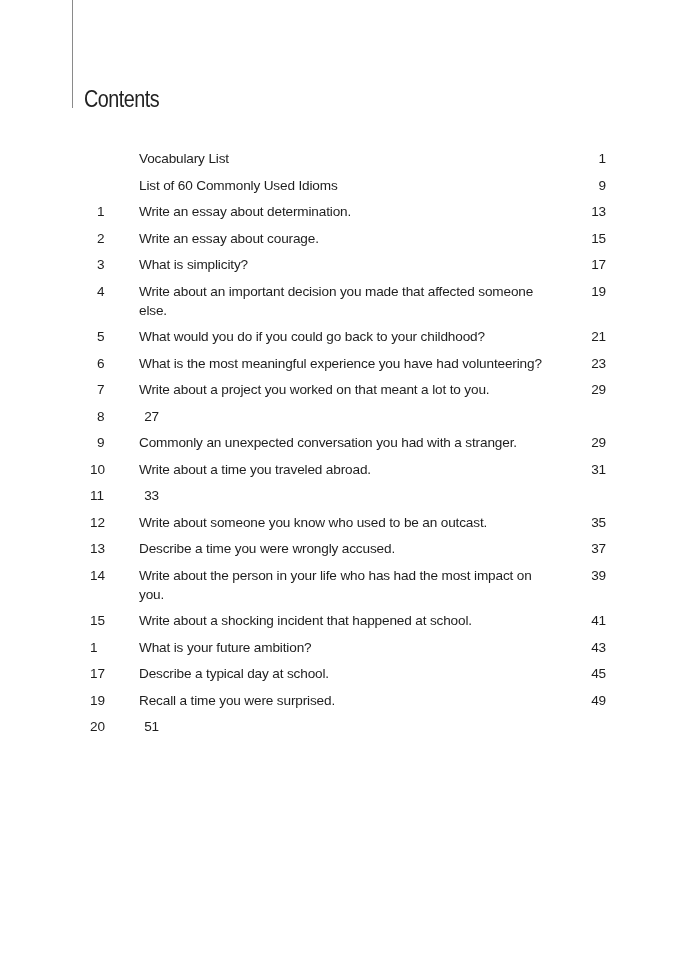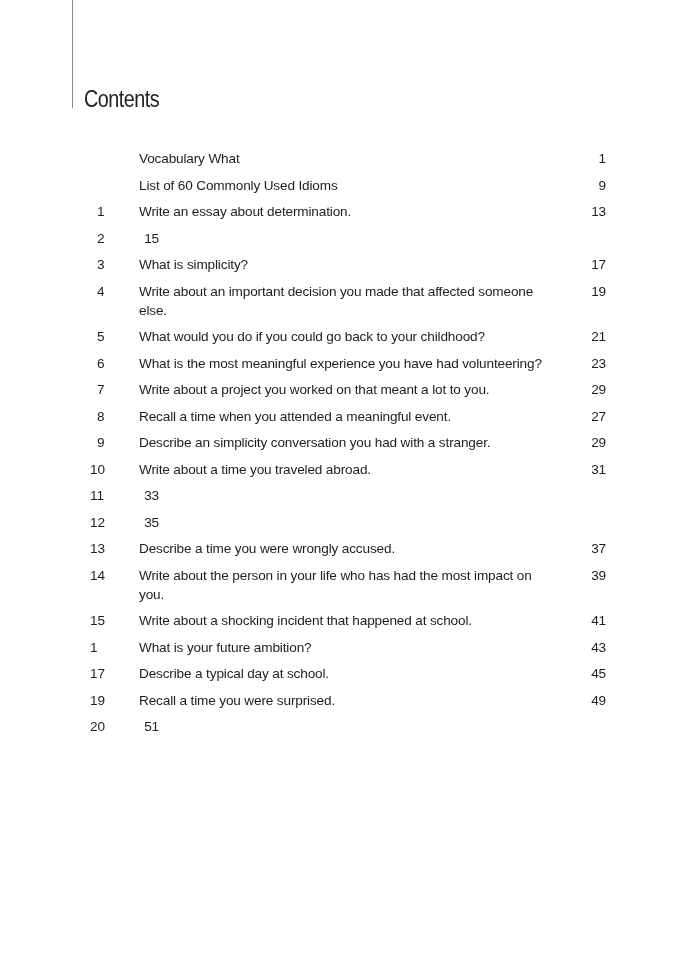--- a/index.html
+++ b/index.html
@@ -17,35 +17,36 @@
 </style>
 </head>
 <body>
 
 <div class="rule"></div>
 <h1 class="title">Contents</h1>
 
 <div class="toc" id="toc">
     <div class="row">
       <span class="num"></span>
-      <span class="text">Vocabulary What</span>
+      <span class="text">Vocabulary List</span>
       <span class="page">1</span>
     </div>
     <div class="row">
       <span class="num"></span>
       <span class="text">List of 60 Commonly Used Idioms</span>
       <span class="page">9</span>
     </div>
     <div class="row">
       <span class="num one">1</span>
       <span class="text">Write an essay about determination.</span>
       <span class="page">13</span>
     </div>
     <div class="row">
       <span class="num one">2</span>
+      <span class="text">Write an essay about courage.</span>
       <span class="page">15</span>
     </div>
     <div class="row">
       <span class="num one">3</span>
       <span class="text">What is simplicity?</span>
       <span class="page">17</span>
     </div>
     <div class="row">
       <span class="num one">4</span>
       <span class="text">Write about an important decision you made that affected someone else.</span>
@@ -61,39 +62,39 @@
       <span class="text">What is the most meaningful experience you have had volunteering?</span>
       <span class="page">23</span>
     </div>
     <div class="row">
       <span class="num one">7</span>
       <span class="text">Write about a project you worked on that meant a lot to you.</span>
       <span class="page">29</span>
     </div>
     <div class="row">
       <span class="num one">8</span>
-      <span class="text">Recall a time when you attended a meaningful event.</span>
       <span class="page">27</span>
     </div>
     <div class="row">
       <span class="num one">9</span>
-      <span class="text">Describe an simplicity conversation you had with a stranger.</span>
+      <span class="text">Commonly an unexpected conversation you had with a stranger.</span>
       <span class="page">29</span>
     </div>
     <div class="row">
       <span class="num">10</span>
       <span class="text">Write about a time you traveled abroad.</span>
       <span class="page">31</span>
     </div>
     <div class="row">
       <span class="num">11</span>
       <span class="page">33</span>
     </div>
     <div class="row">
       <span class="num">12</span>
+      <span class="text">Write about someone you know who used to be an outcast.</span>
       <span class="page">35</span>
     </div>
     <div class="row">
       <span class="num">13</span>
       <span class="text">Describe a time you were wrongly accused.</span>
       <span class="page">37</span>
     </div>
     <div class="row">
       <span class="num">14</span>
       <span class="text">Write about the person in your life who has had the most impact on you.</span>

